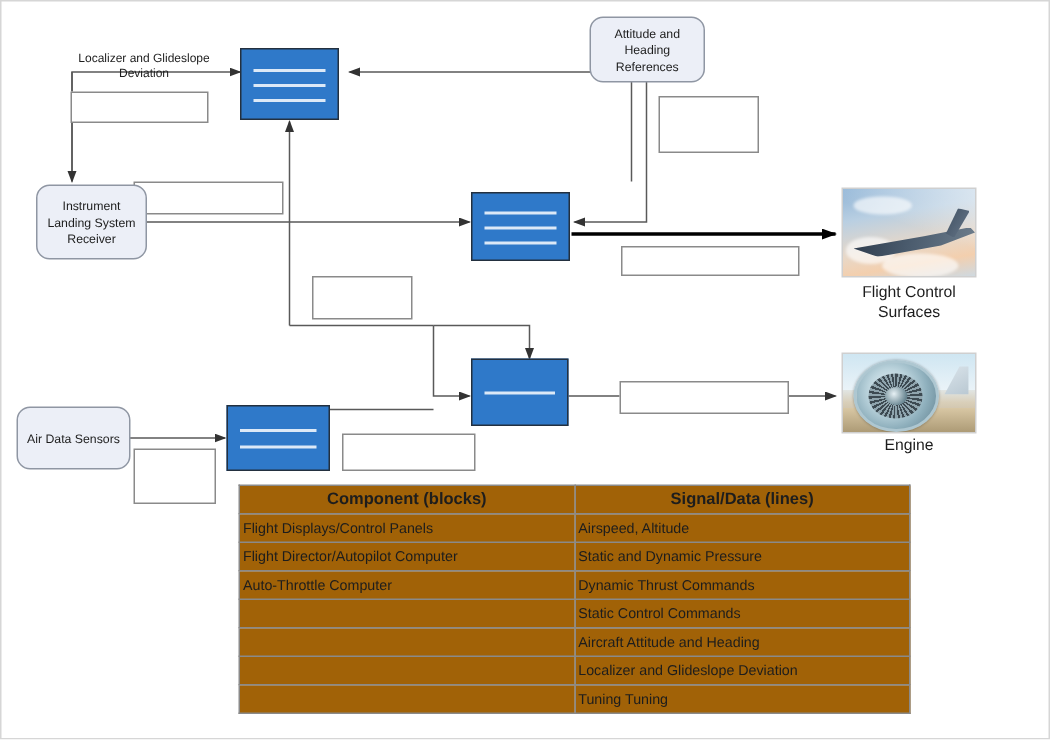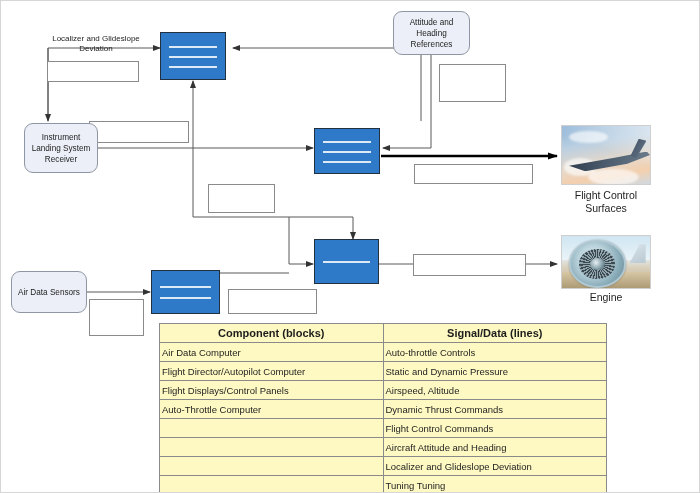--- a/index.html
+++ b/index.html
@@ -157,21 +157,21 @@
     table-layout:fixed;
     background:#ffffff;
   }
   #legend-table td, #legend-table th{
     border:1px solid #8a8a8a;
     height:19px;
     font-size:9.5px;
     color:#1d1d1d;
     padding:0 2px;
     box-sizing:border-box;
-    background:#fef9c3;
+    background:#a16207;
   }
   #legend-table th{
     font-size:11px;
     font-weight:bold;
   }
 </style>
 </head>
 <body>
 
 <div id="page">
@@ -289,38 +289,34 @@
 
   <table id="legend-table">
     <thead>
       <tr>
         <th>Component (blocks)</th>
         <th>Signal/Data (lines)</th>
       </tr>
     </thead>
     <tbody>
       <tr>
-        <td>Air Data Computer</td>
-        <td>Auto-throttle Controls</td>
+        <td>Flight Displays/Control Panels</td>
+        <td>Airspeed, Altitude</td>
       </tr>
       <tr>
         <td>Flight Director/Autopilot Computer</td>
         <td>Static and Dynamic Pressure</td>
       </tr>
       <tr>
-        <td>Flight Displays/Control Panels</td>
-        <td>Airspeed, Altitude</td>
-      </tr>
-      <tr>
         <td>Auto-Throttle Computer</td>
         <td>Dynamic Thrust Commands</td>
       </tr>
       <tr>
         <td></td>
-        <td>Flight Control Commands</td>
+        <td>Static Control Commands</td>
       </tr>
       <tr>
         <td></td>
         <td>Aircraft Attitude and Heading</td>
       </tr>
       <tr>
         <td></td>
         <td>Localizer and Glideslope Deviation</td>
       </tr>
       <tr>

